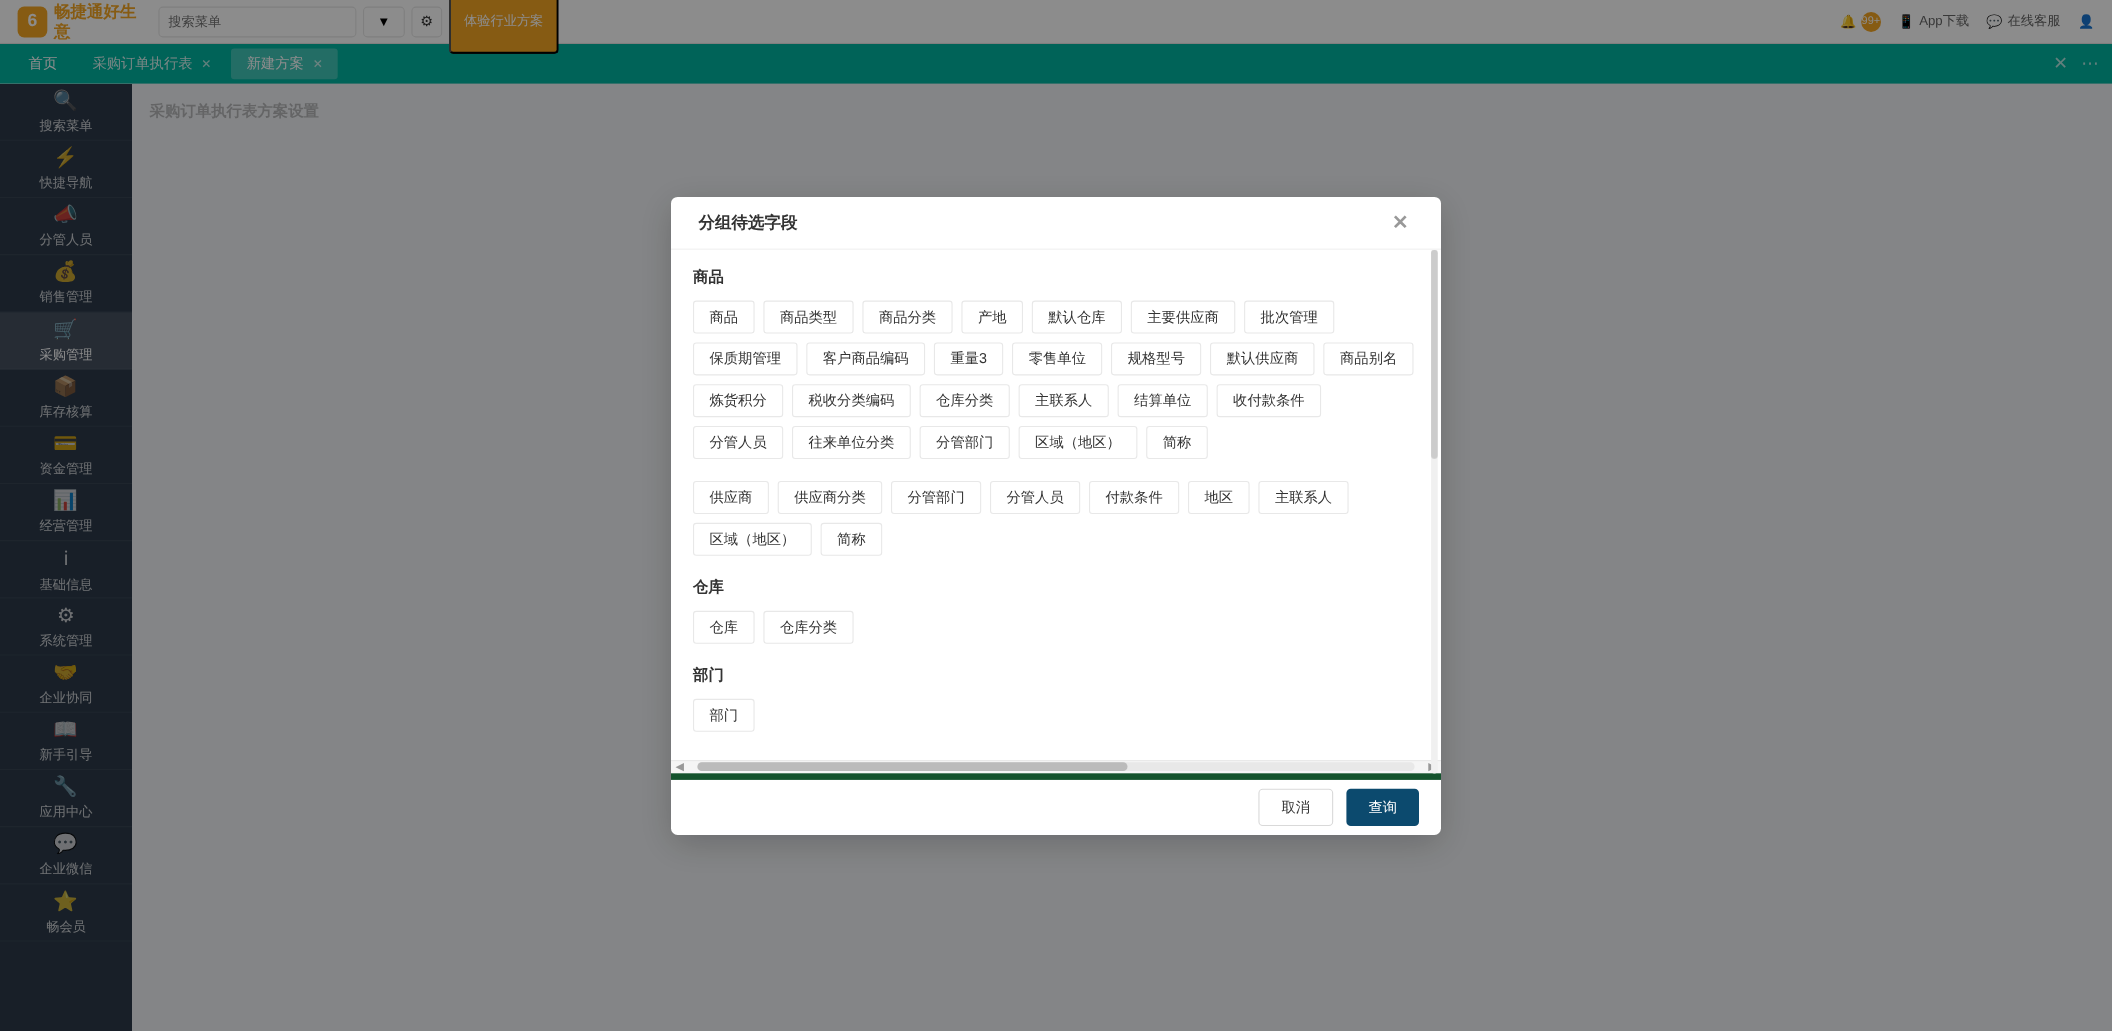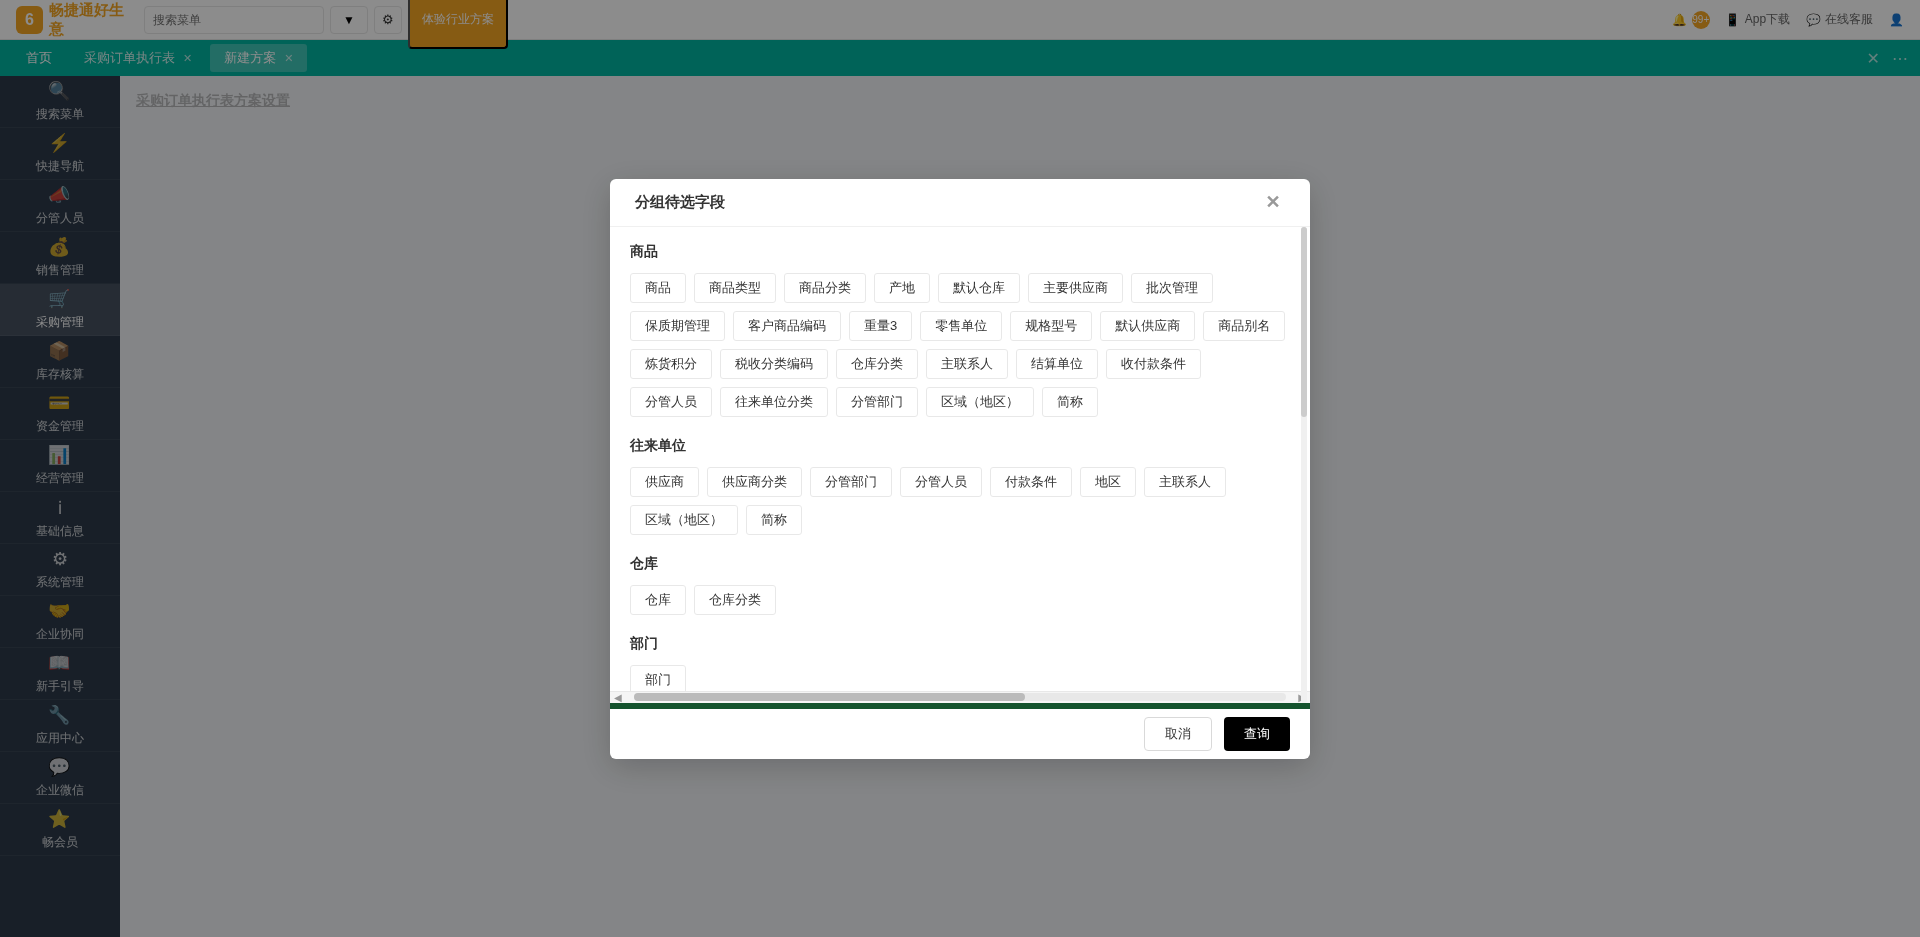--- a/index.html
+++ b/index.html
@@ -158,33 +158,33 @@
     }
     .h-scrollbar-track {
       flex: 1; height: 8px; background: #e8e8e8; border-radius: 4px; margin: 0 8px; position: relative;
     }
     .h-scrollbar-thumb {
       position: absolute; left: 0; top: 0; width: 60%; height: 100%;
       background: #bbb; border-radius: 4px;
     }
 
     
-    .bg-content { opacity: 0.3; text-decoration: underline; }
+    .bg-content { opacity: 0.3; }
     .page-title { font-size: 14px; font-weight: 600; color: #333; margin-bottom: 12px; }
 
     
     .btn-cancel {
       height: 34px; padding: 0 20px;
       border: 1px solid #d9d9d9; border-radius: 4px;
       background: #fff; cursor: pointer; font-size: 13px; color: #333;
     }
     .btn-confirm {
       height: 34px; padding: 0 20px;
       border: none; border-radius: 4px;
-      background: #000000; cursor: pointer; font-size: 13px; color: #fff;
+      background: #0c4a6e; cursor: pointer; font-size: 13px; color: #fff;
     }
 
     
     .v-scroll-indicator {
       position: absolute;
       right: 2px; top: 48px;
       width: 8px;
       bottom: 56px;
       display: flex; flex-direction: column; align-items: center;
       pointer-events: none;
@@ -354,21 +354,20 @@
           <div class="field-tag">收付款条件</div>
           <div class="field-tag">分管人员</div>
           <div class="field-tag">往来单位分类</div>
           <div class="field-tag">分管部门</div>
           <div class="field-tag">区域（地区）</div>
           <div class="field-tag">简称</div>
         </div>
       </div>
 
       <div class="field-section">
-        <div class="section-title">往来单位</div>
         <div class="fields-grid">
           <div class="field-tag">供应商</div>
           <div class="field-tag">供应商分类</div>
           <div class="field-tag">分管部门</div>
           <div class="field-tag">分管人员</div>
           <div class="field-tag">付款条件</div>
           <div class="field-tag">地区</div>
           <div class="field-tag">主联系人</div>
           <div class="field-tag">区域（地区）</div>
           <div class="field-tag">简称</div>

